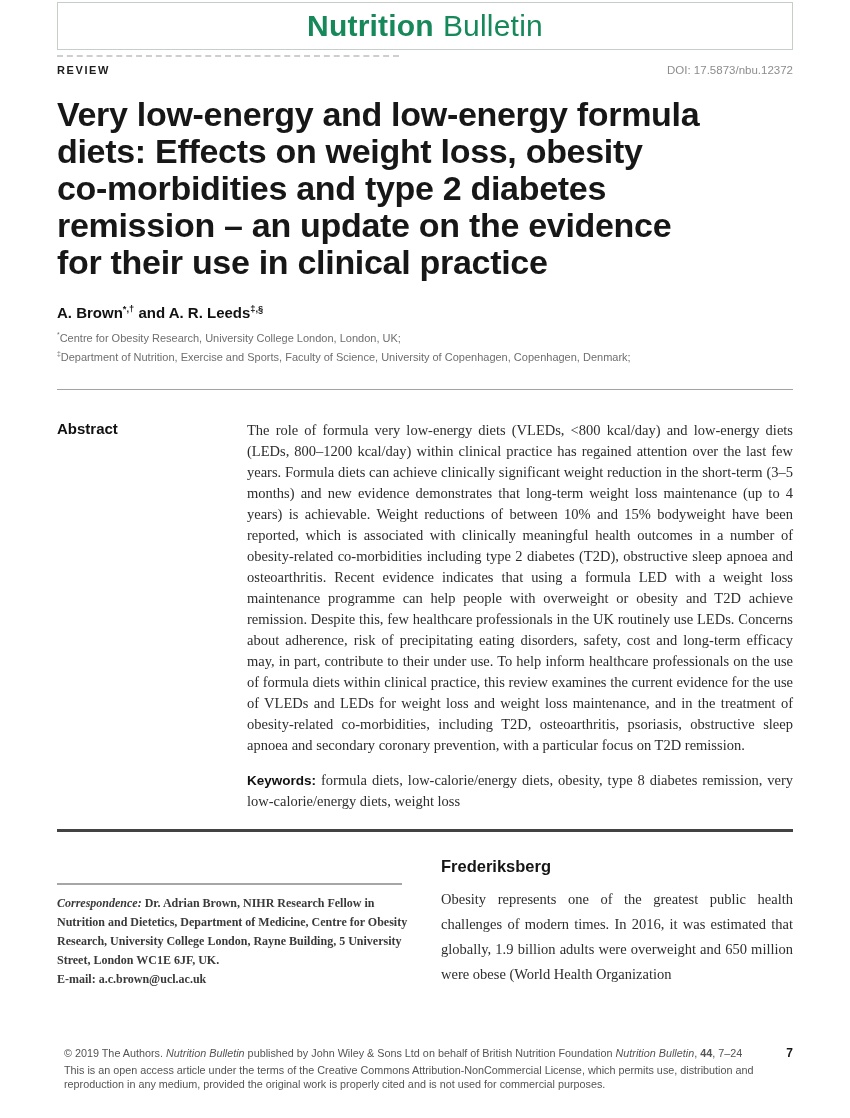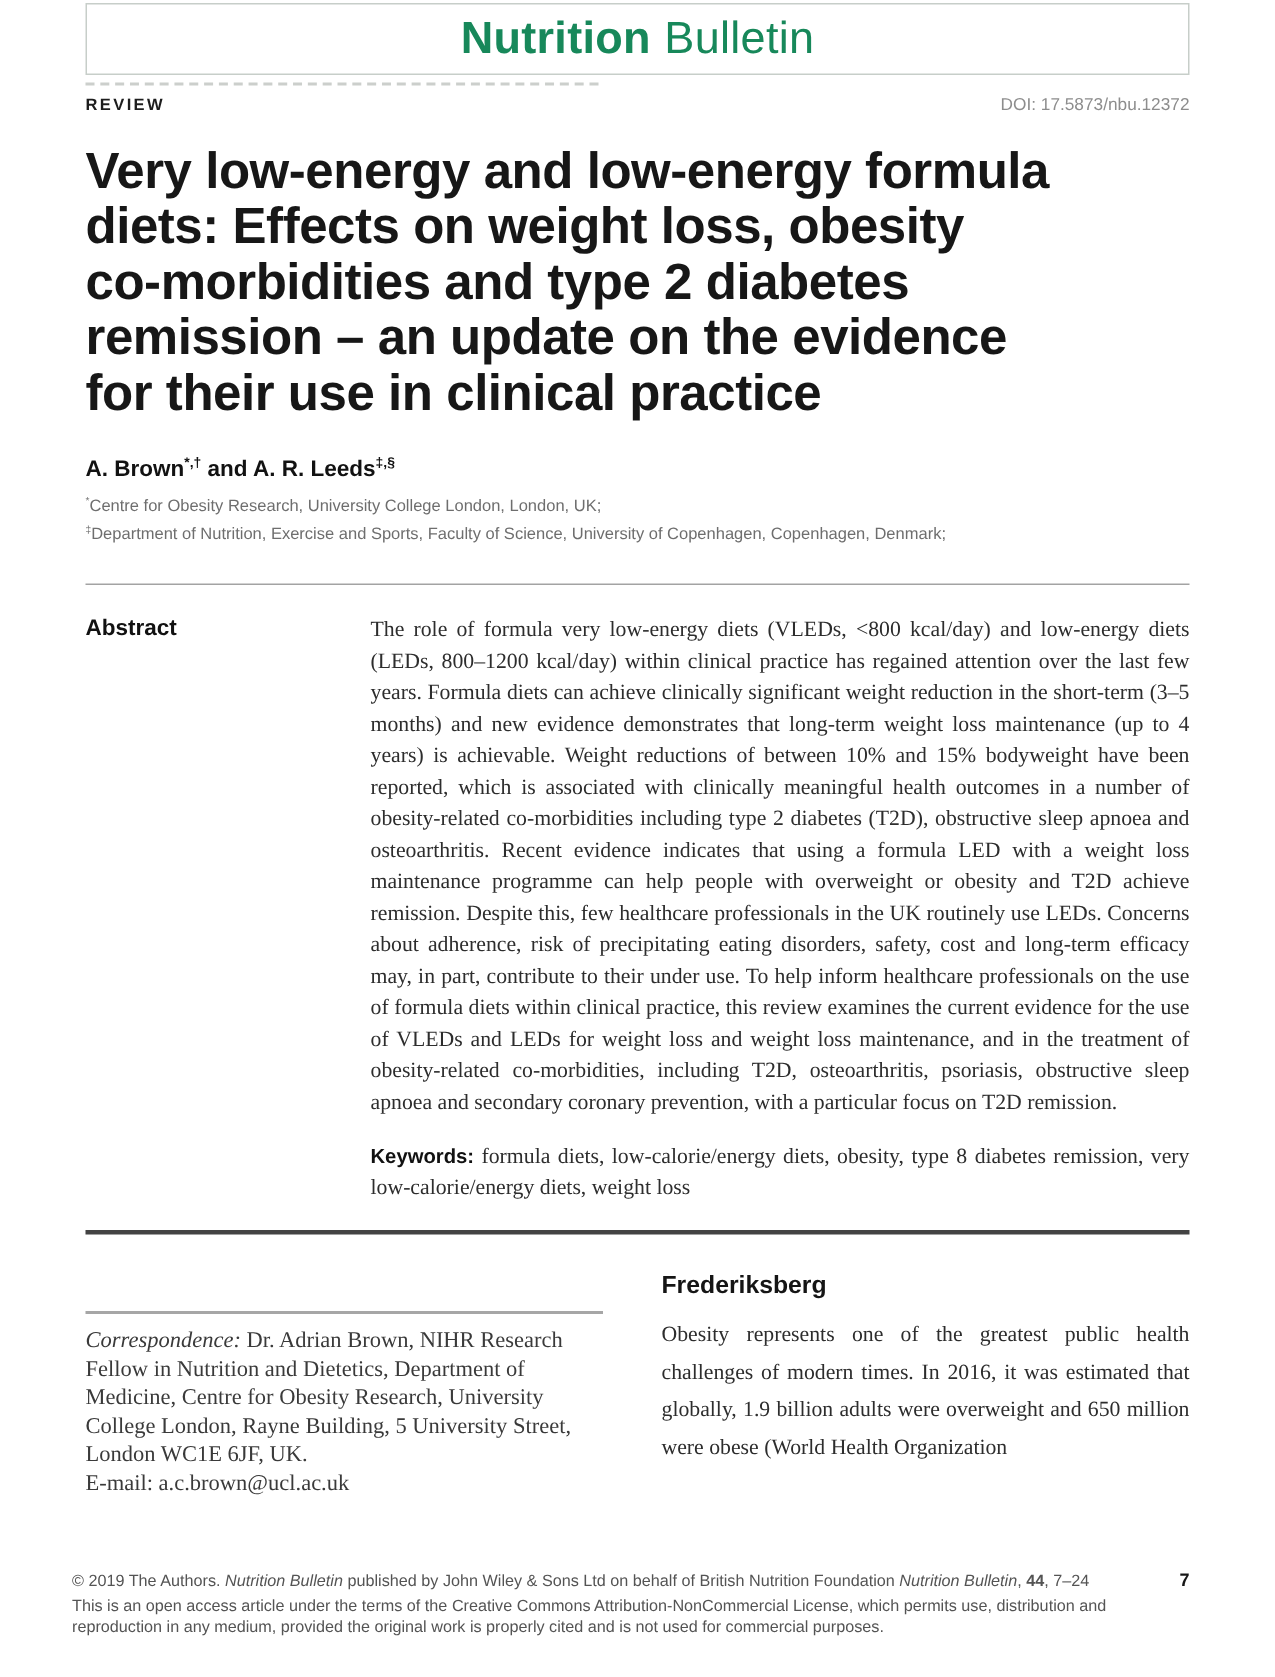--- a/index.html
+++ b/index.html
@@ -23,41 +23,41 @@
 
   
   .authors { margin-top:23px; font-size:15px; font-weight:bold; color:#121212; }
   .sup { font-size:62%; vertical-align:super; line-height:0; }
   .affiliations { margin-top:6px; font-size:11px; line-height:15.5px; color:#6e6e6e; }
   .aff-sym { font-size:62%; vertical-align:super; }
 
   .rule-thin { border:none; border-top:1px solid #a3a3a3; margin:24px 0 0 0; }
 
   
-  .abstract { display:flex; margin-top:20px;justify-content:space-between; }
+  .abstract { display:flex; margin-top:30px;justify-content:space-between; }
   .abstract-label { flex:0 0 190px; width:190px; font-size:15px; font-weight:bold; color:#111; }
   .abstract-body { flex:1; font-family:"Liberation Serif","DejaVu Serif",serif; font-size:14.5px; line-height:21px; color:#2d2d2d; text-align:justify; }
   .keywords { margin-top:14px; }
   .kw-label { font-family:"Liberation Sans",sans-serif; font-weight:bold; font-size:13.5px; color:#111; }
 
   .rule-thick { border:none; border-top:3px solid #434343; margin:17px 0 0 0; }
 
   
   .columns { display:flex; }
   .col-left { flex:0 0 352px; width:352px; }
   .col-right { flex:1; margin-left:32px; }
   .corr-rule { width:345px; height:0; border-top:2px solid #a6a6a6; margin-top:51px; }
-  .correspondence { margin-top:9px; font-family:"Liberation Serif","DejaVu Serif",serif; font-size:15px; line-height:19px; color:#3a3a3a; }
+  .correspondence { margin-top:9px; font-family:"Liberation Serif","DejaVu Serif",serif; font-size:12px; line-height:19px; color:#3a3a3a;font-weight:bold; }
   .ital { font-style:italic; }
   .b { font-weight:bold; }
   .intro-heading { margin-top:25px; font-size:16.5px; font-weight:bold; color:#151515; }
   .intro-text { margin-top:11px; font-family:"Liberation Serif","DejaVu Serif",serif; font-size:14.5px; line-height:25px; color:#2d2d2d; text-align:justify; }
 
   
-  .footer { position:absolute; left:48px; right:57px; top:1046px; font-size:10.8px; color:#545454; line-height:14.5px; }
+  .footer { position:absolute; left:64px; right:57px; top:1046px; font-size:10.8px; color:#545454; line-height:14.5px; }
   .footer-line1 { display:flex; justify-content:space-between; align-items:baseline; }
   .copyright { flex:1; }
   .page-num { font-weight:bold; font-size:12px; color:#161616; margin-left:20px; }
   .license { margin-top:2px; max-width:736px; }
 </style>
 </head>
 <body>
 
 <div class="page">
 

